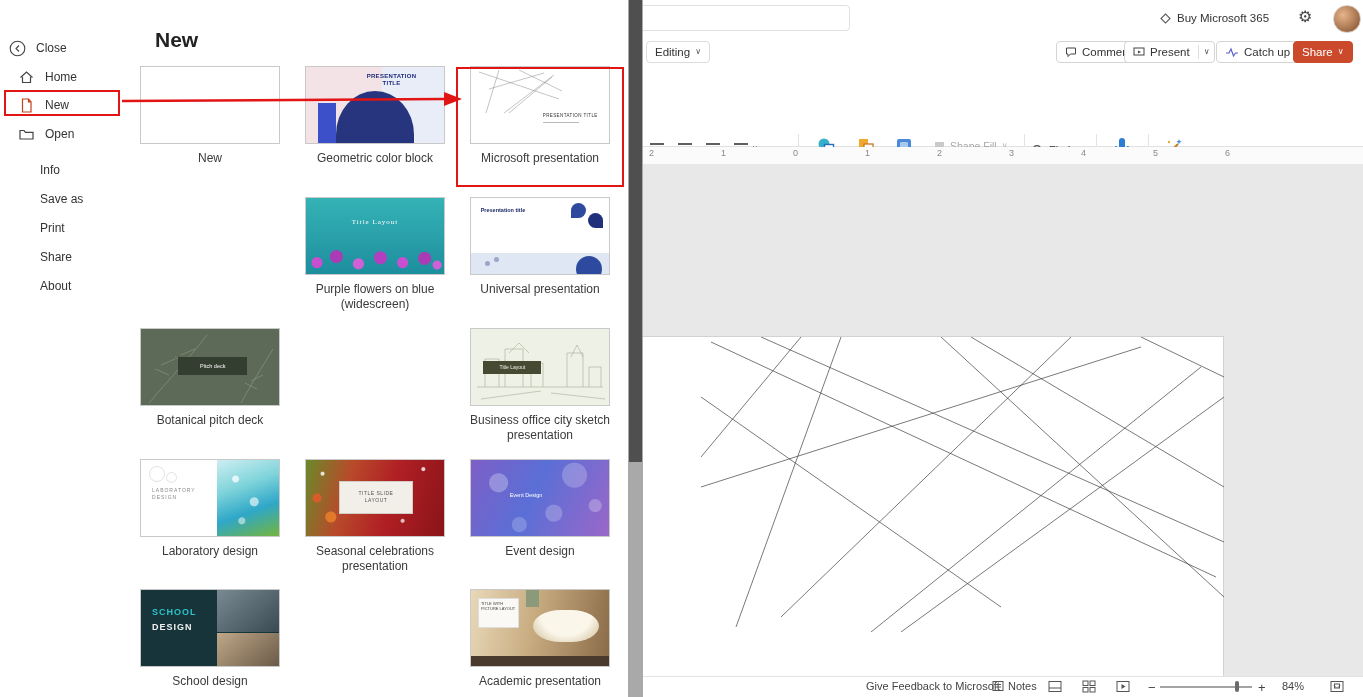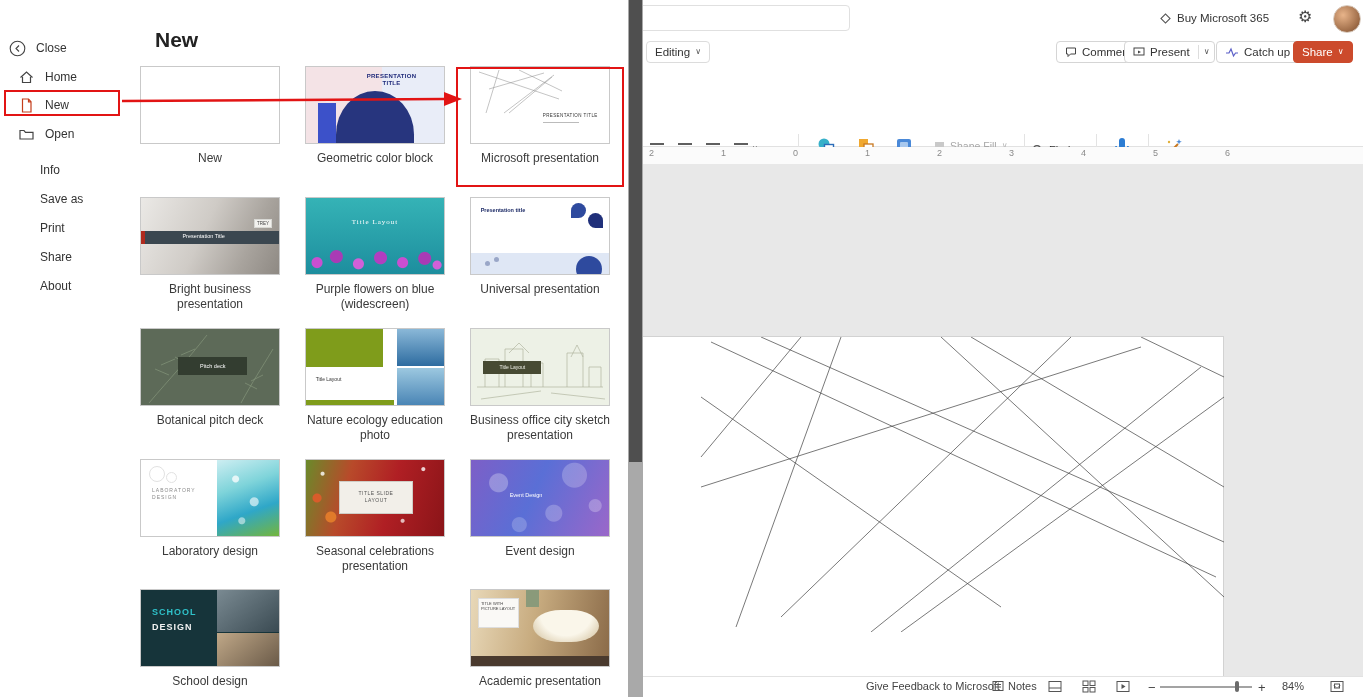--- a/index.html
+++ b/index.html
@@ -492,29 +492,20 @@
               <path d="M15,20 L70,4"></path>
               <path d="M35,44 L78,8"></path>
           </g>
         </svg>
         <div class="min-title">PRESENTATION TITLE</div>
         <div class="min-bar"></div>
       </div>
       <div class="tlabel">Microsoft presentation</div>
     </div>
 
-    <div class="card c0 r1">
-      <div class="thumb t-bb">
-        <div class="bb-trey">TREY</div>
-        <div class="bb-banner"></div>
-        <div class="bb-accent"></div>
-        <div class="bb-title">Presentation Title</div>
-      </div>
-      <div class="tlabel">Bright business presentation</div>
-    </div>
     <div class="card c1 r1">
       <div class="thumb t-pf">
         <div class="pf-title">Title Layout</div>
         <div class="pf-flowers"></div>
       </div>
       <div class="tlabel">Purple flowers on blue (widescreen)</div>
     </div>
     <div class="card c2 r1">
       <div class="thumb">
         <div class="uni-strip"></div>
@@ -540,30 +531,20 @@
               <path d="M100,74 C112,52 120,40 132,20"></path>
             <path d="M110,52 L122,46"></path>
               <path d="M116,60 L104,54"></path>
           </g>
         </svg>
         <div class="bot-box">
           <span class="bot-title">Pitch deck</span>
         </div>
       </div>
       <div class="tlabel">Botanical pitch deck</div>
-    </div>
-    <div class="card c1 r2">
-      <div class="thumb">
-        <div class="nat-green"></div>
-        <div class="nat-ph1"></div>
-        <div class="nat-ph2"></div>
-        <div class="nat-title">Title Layout</div>
-        <div class="nat-bar"></div>
-      </div>
-      <div class="tlabel">Nature ecology education photo</div>
     </div>
     <div class="card c2 r2">
       <div class="thumb t-city">
         <svg class="abs" style="left:0;top:0;" width="138" height="76" viewBox="0 0 138 76">
           <g stroke="#a8ad96" stroke-width="0.6" fill="none">
             <path d="M6,58 L132,58"></path>
               <path d="M14,58 V30 h14 v28"></path>
               <path d="M34,58 V20 h18 v38"></path>
             <path d="M60,58 V34 h12 v24"></path>
               <path d="M96,58 V24 h16 v34"></path>

